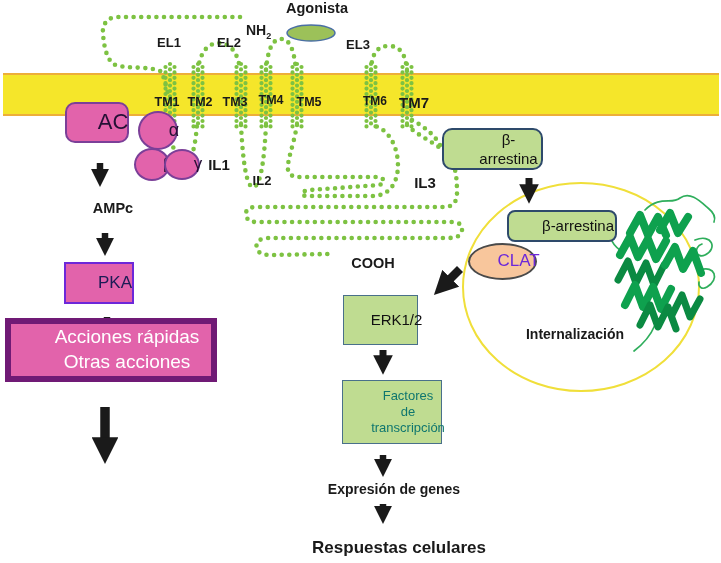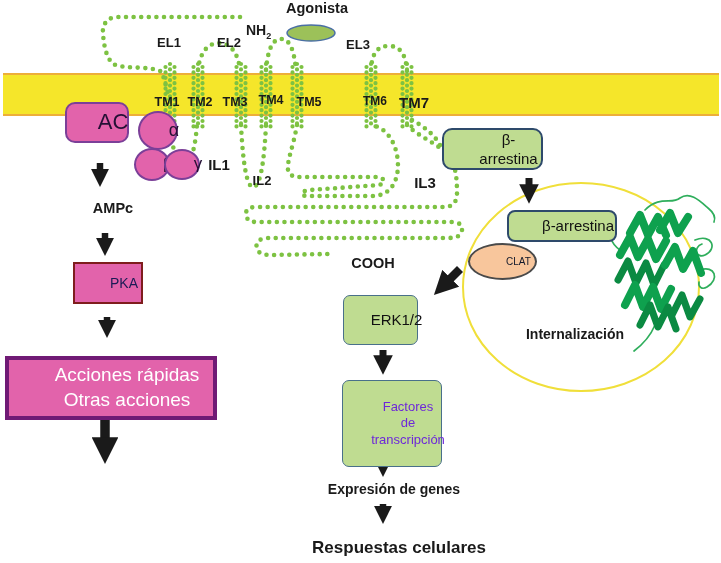--- a/index.html
+++ b/index.html
@@ -9,21 +9,21 @@
             border-top:2px solid #EDAE3A;border-bottom:2px solid #EDAE3A;box-sizing:border-box;}
   svg{position:absolute;left:0;top:0;}
   .chain{fill:none;stroke:#7DC242;stroke-width:4.6;stroke-linecap:round;stroke-dasharray:0 7.6;}
   .tmcol{fill:none;stroke:#7DC242;stroke-width:4.2;stroke-linecap:round;stroke-dasharray:0 5.4;}
   .arrow{stroke:#1A1A1A;}
   .lbl{position:absolute;font-weight:bold;color:#1A1A1A;white-space:nowrap;line-height:1.12;}
   .ctr{transform:translateX(-50%);text-align:center;}
   .box{position:absolute;display:flex;flex-direction:column;align-items:center;justify-content:center;
        font-weight:normal;box-sizing:border-box;text-align:center;line-height:1.3;padding-left:32px;}
   .pink{background:#E263AB;}
-  .greenbox{background:#BFDC91;border-radius:7px;}
+  .greenbox{background:#BFDC91;}
   .circ{border-radius:50%;}
   sub{font-size:9px;}
   .helix{fill:none;stroke:#0EA14E;stroke-width:8;stroke-linejoin:round;stroke-linecap:round;}
   .helix2{fill:none;stroke:#0B8A42;stroke-width:7;stroke-linejoin:round;stroke-linecap:round;}
   .strand{fill:none;stroke:#2FAE5C;stroke-width:1.7;stroke-linecap:round;}
 </style>
 </head>
 <body>
 
 <div id="stage">
@@ -137,42 +137,42 @@
   <div class="box pink circ" style="left:138px;top:111px;width:40px;height:39px;border:2px solid #7B3F98;font-size:18px;color:#241035">
       <span>α</span>
     </div>
   <div class="box pink circ" style="left:134px;top:148px;width:33px;height:33px;border:2px solid #7B3F98;font-size:17px;color:#241035">
       <span>β</span>
     </div>
   <div class="box pink circ" style="left:164px;top:149px;width:31px;height:31px;border:2px solid #7B3F98;font-size:17px;color:#241035">
       <span>γ</span>
     </div>
   <div class="lbl ctr" style="left:113px;top:200px;font-size:14.5px">AMPc</div>
-  <div class="box pink" style="left:73px;top:262px;width:70px;height:42px;border:2px solid #7f1d1d;font-size:14px;color:#1B1B55">
+  <div class="box pink" style="left:64px;top:262px;width:70px;height:42px;border:2px solid #6d28d9;font-size:17px;color:#1B1B55">
       <span>PKA</span>
     </div>
-  <div class="box pink" style="left:5px;top:356px;width:212px;height:64px;border:4px solid #701a75;font-size:19px;color:#FFFFFF">
+  <div class="box pink" style="left:5px;top:318px;width:212px;height:64px;border:6px solid #701a75;font-size:19px;color:#FFFFFF">
     <span>Acciones rápidas</span>
     <span>Otras acciones</span>
   </div>
 
   <div class="box greenbox" style="left:442px;top:128px;width:101px;height:42px;border:2px solid #2E4A6B;border-radius:10px;font-size:15px;color:#111">
       <span>β-arrestina</span>
     </div>
-  <div class="box circ" style="left:468px;top:243px;width:69px;height:37px;background:#F8C69C;border:2px solid #4A4A4A;font-size:10px;color:#0f172a">
+  <div class="box circ" style="left:468px;top:243px;width:69px;height:37px;background:#F8C69C;border:2px solid #4A4A4A;font-size:17px;color:#6d28d9">
       <span>CLAT</span>
     </div>
   <div class="box greenbox" style="left:507px;top:210px;width:110px;height:32px;border:2px solid #2E4A6B;border-radius:8px;font-size:15px;color:#111">
       <span>β-arrestina</span>
     </div>
   <div class="lbl ctr" style="left:575px;top:327px;font-size:14px">Internalización</div>
   <div class="box greenbox" style="left:343px;top:295px;width:75px;height:50px;border:1.6px solid #49708A;font-size:15px;color:#111">
       <span>ERK1/2</span>
     </div>
-  <div class="box greenbox" style="left:342px;top:380px;width:100px;height:87px;border:1.6px solid #49708A;font-size:13px;color:#6d28d9;line-height:1.25">
+  <div class="box greenbox" style="left:342px;top:380px;width:100px;height:64px;border:1.6px solid #49708A;font-size:13px;color:#0f766e;line-height:1.25">
     <span>Factores</span>
     <span>de</span>
     <span>transcripción</span>
   </div>
   <div class="lbl ctr" style="left:394px;top:482px;font-size:14px">Expresión de genes</div>
   <div class="lbl ctr" style="left:399px;top:538px;font-size:17px">Respuestas celulares</div>
 
 </div>
 
 </body></html>

